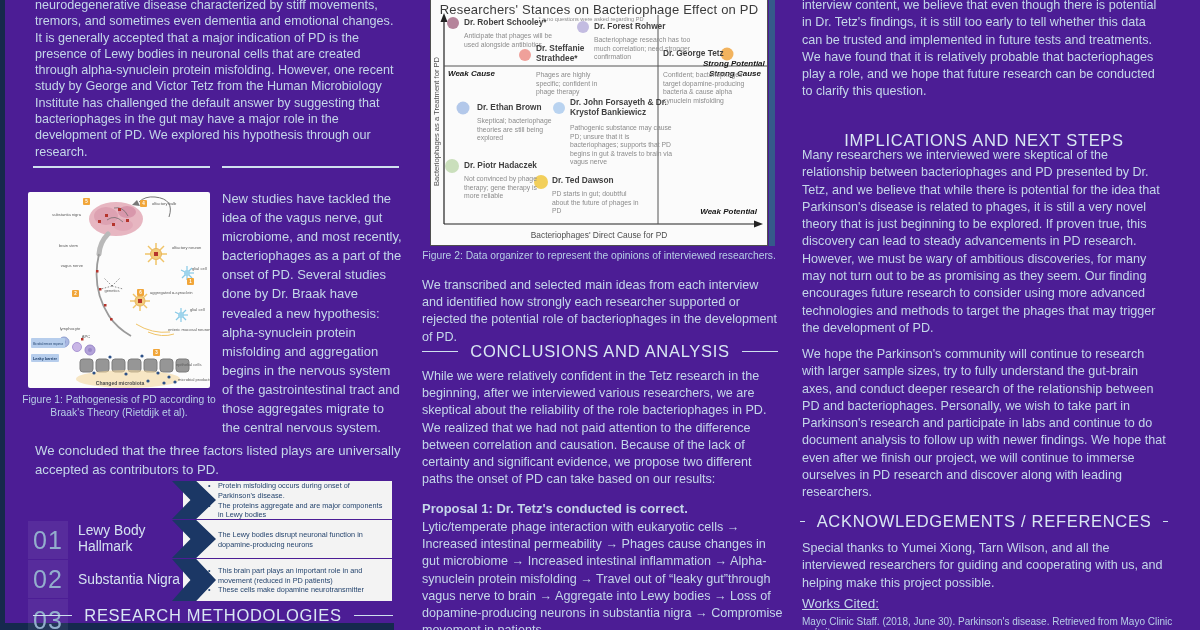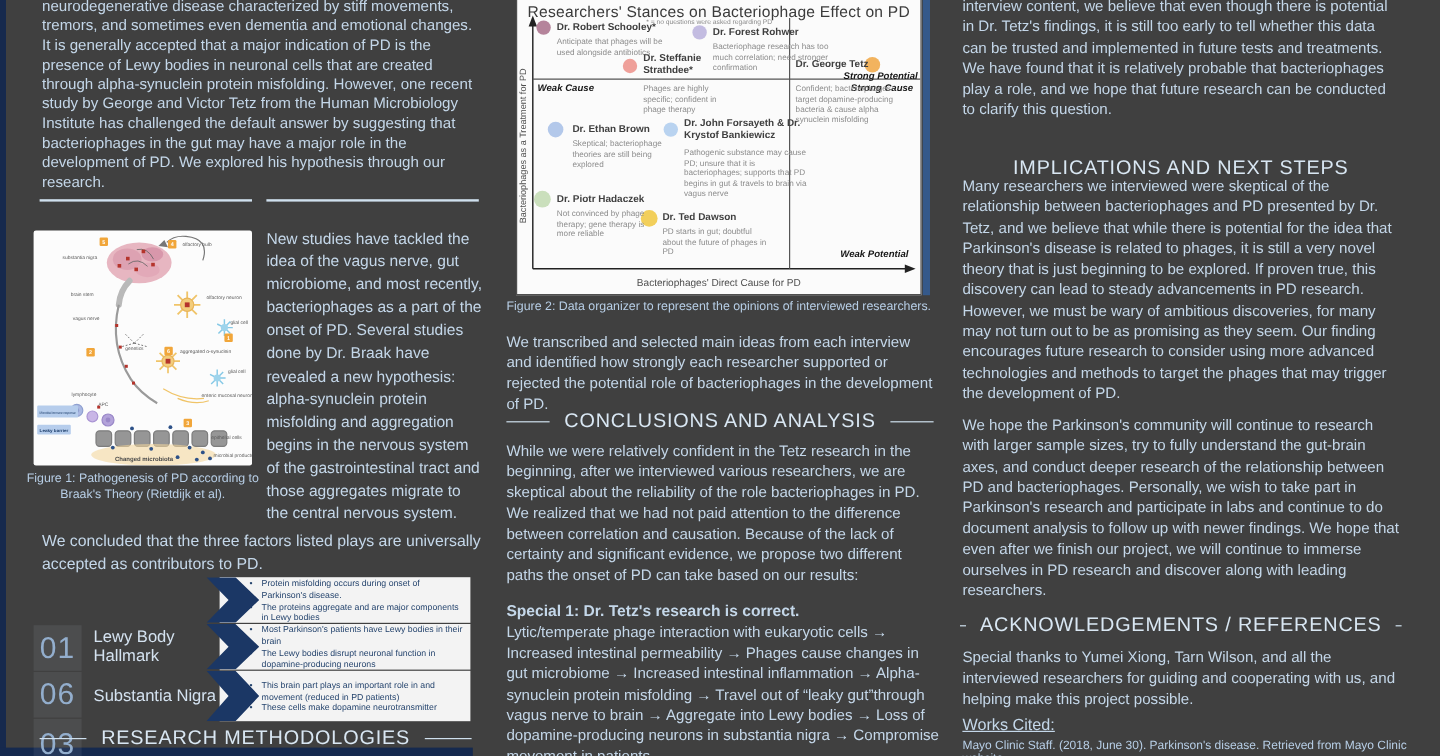--- a/index.html
+++ b/index.html
@@ -1,17 +1,17 @@
 <!DOCTYPE html>
 <html><head>
 <meta charset="utf-8">
 <style>
   html,body{margin:0;padding:0;background:#0e1e3a;}
   .poster{position:relative;width:1200px;height:630px;overflow:hidden;
-          background:#404040;font-family:"Liberation Sans",sans-serif;}
+          background:#4c1d95;font-family:"Liberation Sans",sans-serif;}
   .abs{position:absolute;}
   .body-t{color:#c4d7e9;font-size:12.6px;}
   .sect{display:flex;align-items:center;gap:12px;color:#d9e7f3;}
   .sect .ln{flex:1;height:1.5px;background:#cfe0ee;}
   .sect .sect-t{white-space:nowrap;font-size:16.5px;letter-spacing:.7px;font-weight:500;}
   .cap{color:#b7cee6;text-align:center;}
   
   .fig1{left:28px;top:192px;width:182px;height:196px;background:#fcfcfc;border-radius:2px;}
   
   .row{position:absolute;left:28px;width:364px;}
@@ -223,26 +223,25 @@
       <div class="bl">Protein misfolding occurs during onset of Parkinson's disease.</div>
       <div class="bl">The proteins aggregate and are major components in Lewy bodies</div>
     </div>
     <div class="chev"></div>
     <div class="num-tile">
         <span>01</span>
       </div>
   </div>
   <div class="row" style="top:520px;height:38px;">
     <div class="fbox">
-      <div class="bl">Most Parkinson's patients have Lewy bodies in their brain</div>
       <div class="bl">The Lewy bodies disrupt neuronal function in dopamine-producing neurons</div>
     </div>
     <div class="chev"></div>
     <div class="num-tile">
-        <span>06</span>
+        <span>02</span>
       </div>
     <div class="flabel">Lewy Body Hallmark</div>
   </div>
   <div class="row" style="top:559px;height:42px;">
     <div class="fbox">
       <div class="bl">This brain part plays an important role in and movement (reduced in PD patients)</div>
       <div class="bl">These cells make dopamine neurotransmitter</div>
     </div>
     <div class="chev"></div>
     <div class="num-tile">
@@ -306,21 +305,21 @@
   <div class="abs body-t" style="left:422px;top:277px;width:360px;line-height:17.2px;">We transcribed and selected main ideas from each interview and identified how strongly each researcher supported or rejected the potential role of bacteriophages in the development of PD.</div>
 
   <div class="abs sect" style="left:422px;top:342px;width:356px;">
     <span class="ln"></span>
     <span class="sect-t">CONCLUSIONS AND ANALYSIS</span>
     <span class="ln"></span>
   </div>
 
   <div class="abs body-t" style="left:422px;top:368px;width:362px;line-height:17.2px;">While we were relatively confident in the Tetz research in the beginning, after we interviewed various researchers, we are skeptical about the reliability of the role bacteriophages in PD. We realized that we had not paid attention to the difference between correlation and causation. Because of the lack of certainty and significant evidence, we propose two different paths the onset of PD can take based on our results:</div>
 
-  <div class="abs body-t" style="left:422px;top:501px;width:362px;font-weight:bold;font-size:13px;">Special 1: Dr. Tetz's research is correct.</div>
+  <div class="abs body-t" style="left:422px;top:501px;width:362px;font-weight:bold;font-size:13px;">Proposal 1: Dr. Tetz's conducted is correct.</div>
   <div class="abs body-t" style="left:422px;top:519px;width:364px;line-height:17.2px;">Lytic/temperate phage interaction with eukaryotic cells → Increased intestinal permeability → Phages cause changes in gut microbiome → Increased intestinal inflammation → Alpha-synuclein protein misfolding → Travel out of “leaky gut”through vagus nerve to brain → Aggregate into Lewy bodies → Loss of dopamine-producing neurons in substantia nigra → Compromise movement in patients</div>
 
   <div class="abs body-t" style="left:802px;top:-3px;width:366px;line-height:17.3px;">interview content, we believe that even though there is potential in Dr. Tetz's findings, it is still too early to tell whether this data can be trusted and implemented in future tests and treatments. We have found that it is relatively probable that bacteriophages play a role, and we hope that future research can be conducted to clarify this question.</div>
 
   <div class="abs sect" style="left:800px;top:119px;width:368px;flex-direction:column;">
     <span class="ln"></span>
     <span class="sect-t">IMPLICATIONS AND NEXT STEPS</span>
     <span class="ln"></span>
   </div>
 

